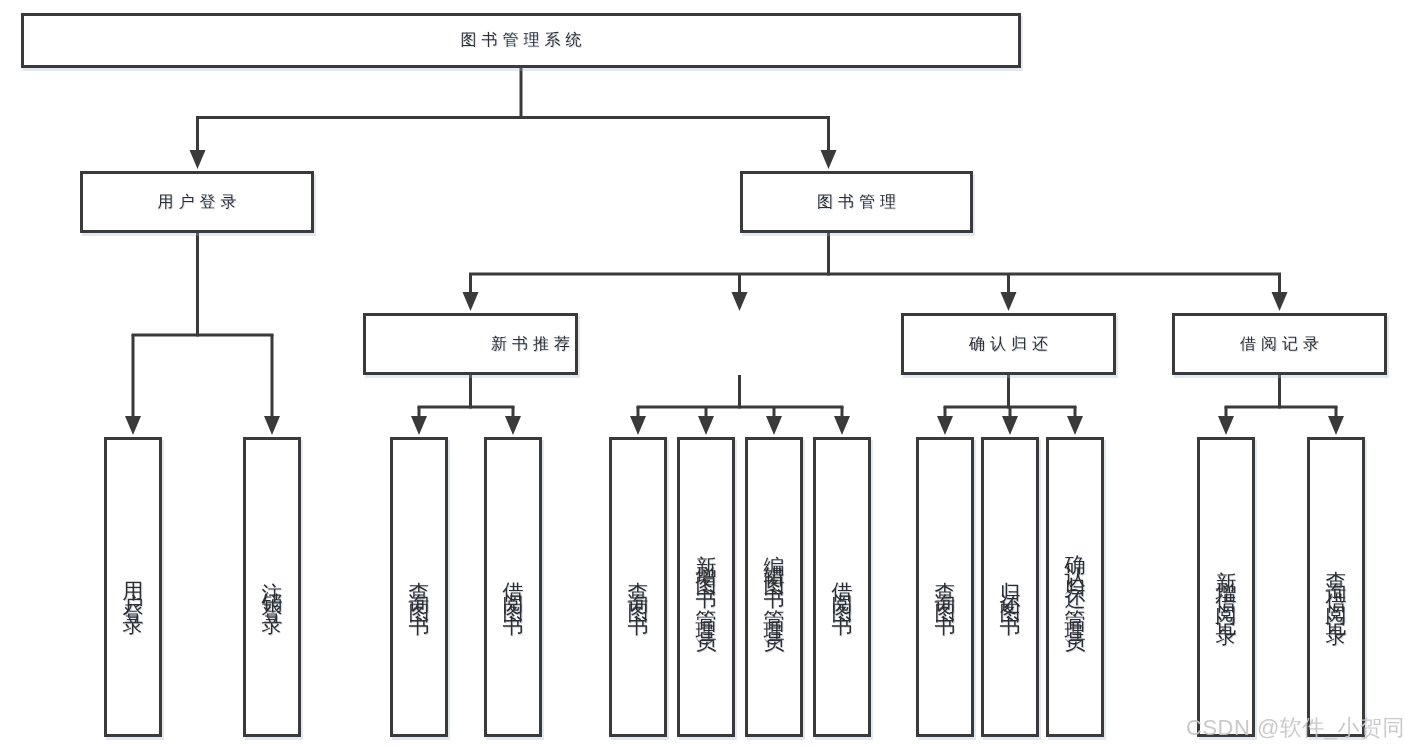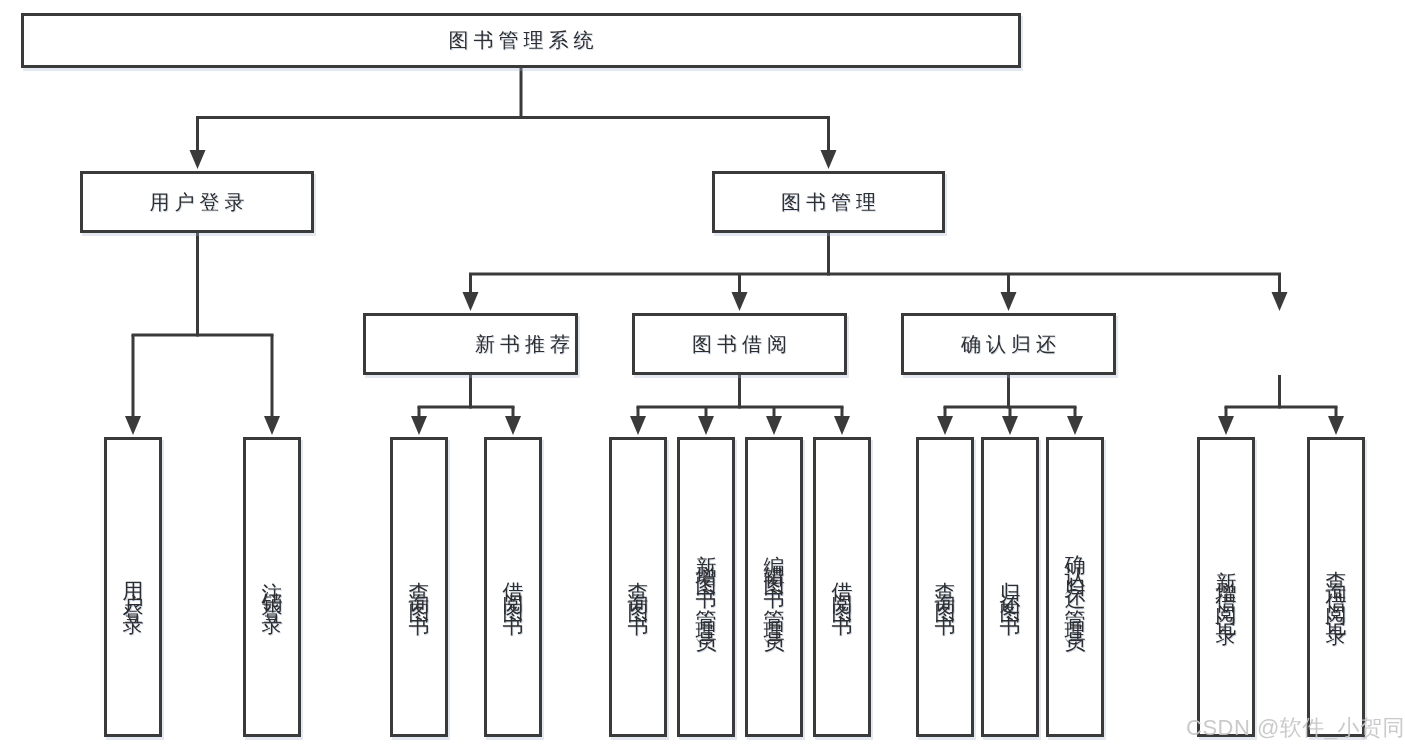--- a/index.html
+++ b/index.html
@@ -23,21 +23,21 @@
     box-sizing: border-box;
     border: 3px solid #3a3a3a;
     background: #ffffff;
     display: flex;
     align-items: center;
     justify-content: center;
     color: #2e2e2e;
     box-shadow: 2px 3px 0 rgba(165,180,205,0.30);
   }
   .hlabel {
-    font-size: 20px;
+    font-size: 16px;
     letter-spacing: 5px;
     text-indent: 5px;
     white-space: nowrap;
     text-shadow: 1px 1px 0 rgba(150,175,215,0.40);
   }
   .vlabel {
     writing-mode: vertical-rl;
     text-orientation: mixed;
     font-size: 21px;
     letter-spacing: 11px;
@@ -136,33 +136,33 @@
     </g>
   </svg>
 
   <div class="box" style="left:21px; top:13px; width:1000px; height:55px;">
     <span class="hlabel">图书管理系统</span>
   </div>
 
   <div class="box" style="left:80px; top:171px; width:234px; height:62px;">
     <span class="hlabel">用户登录</span>
   </div>
-  <div class="box" style="left:712px; top:171px; width:233px; height:62px;align-items:center;">
+  <div class="box" style="left:740px; top:171px; width:233px; height:62px;align-items:center;">
     <span class="hlabel">图书管理</span>
   </div>
 
   <div class="box" style="left:363px; top:313px; width:215px; height:62px;justify-content:flex-end;">
     <span class="hlabel">新书推荐</span>
   </div>
-  <div class="box" style="left:632px; top:313px; width:215px; height:62px;">
-    <span class="hlabel">图书借阅</span>
-  </div>
   <div class="box" style="left:901px; top:313px; width:215px; height:62px;">
     <span class="hlabel">确认归还</span>
   </div>
+  <div class="box" style="left:1172px; top:313px; width:215px; height:62px;">
+    <span class="hlabel">借阅记录</span>
+  </div>
 
   <div class="box" style="left:104px; top:437px; width:58px; height:300px;">
     <span class="vlabel">用户登录</span>
   </div>
   <div class="box" style="left:243px; top:437px; width:58px; height:300px;">
     <span class="vlabel">注销登录</span>
   </div>
 
   <div class="box" style="left:390px; top:437px; width:58px; height:300px;">
     <span class="vlabel">查询图书</span>

